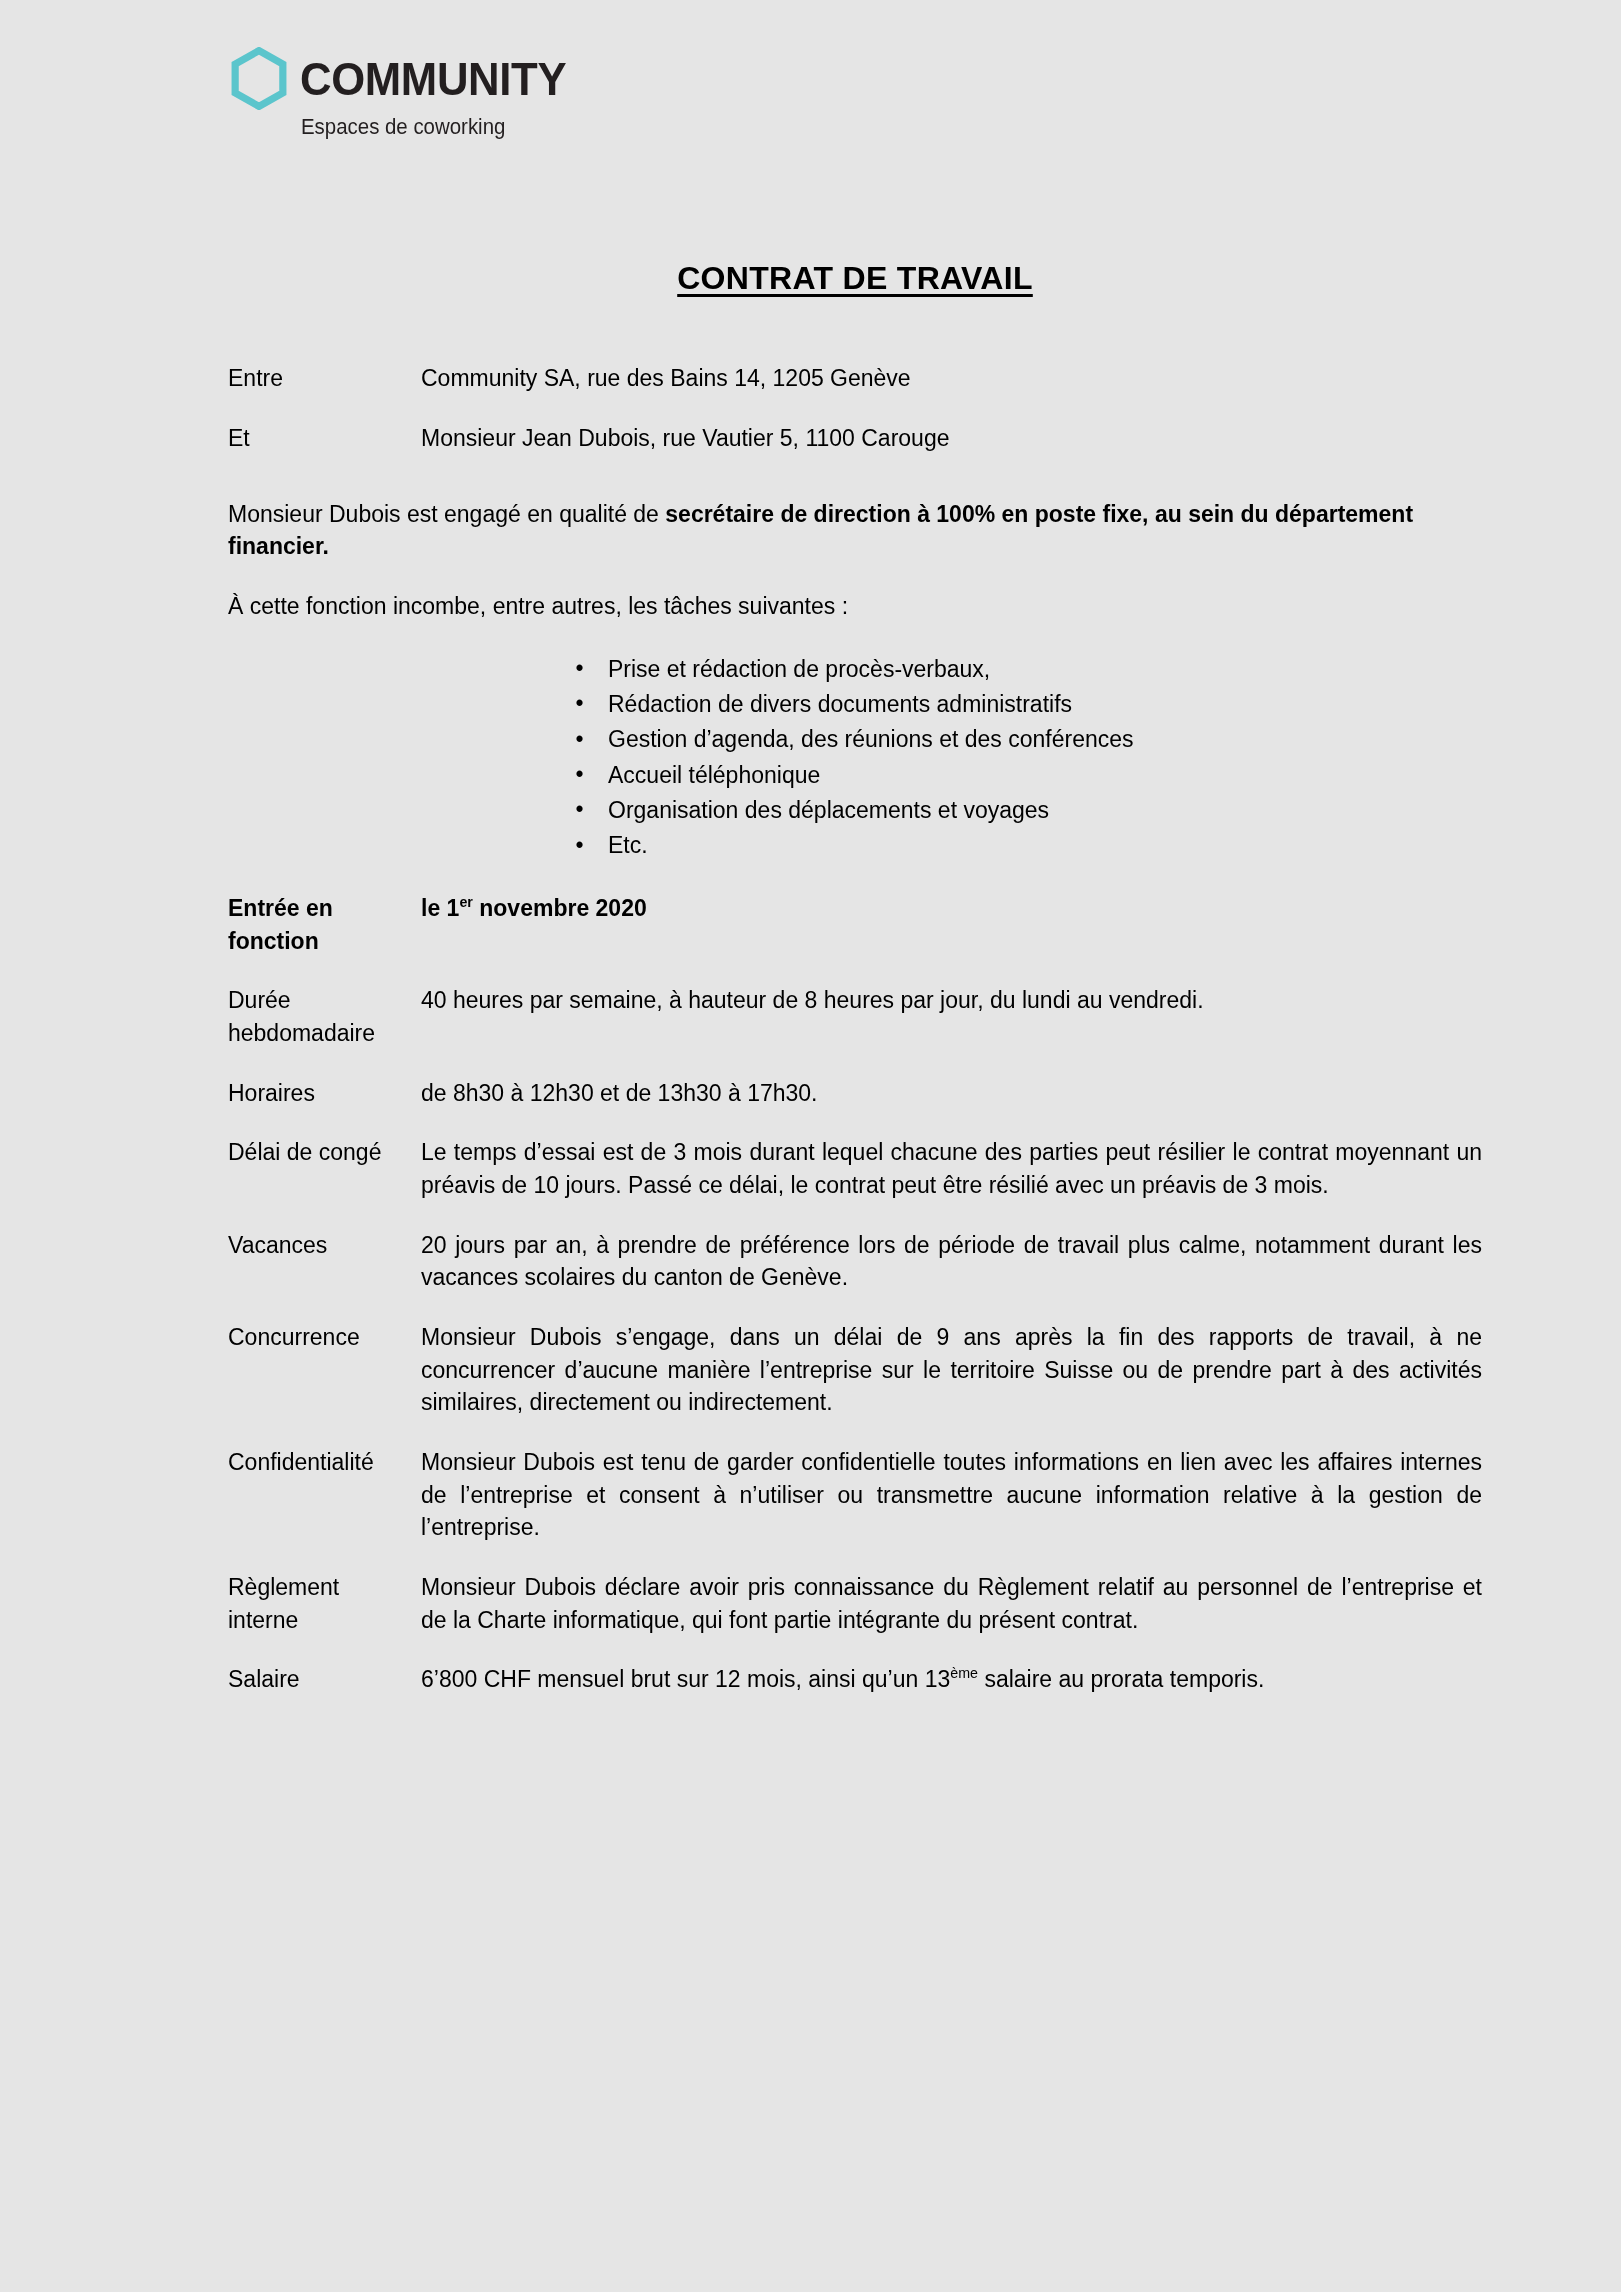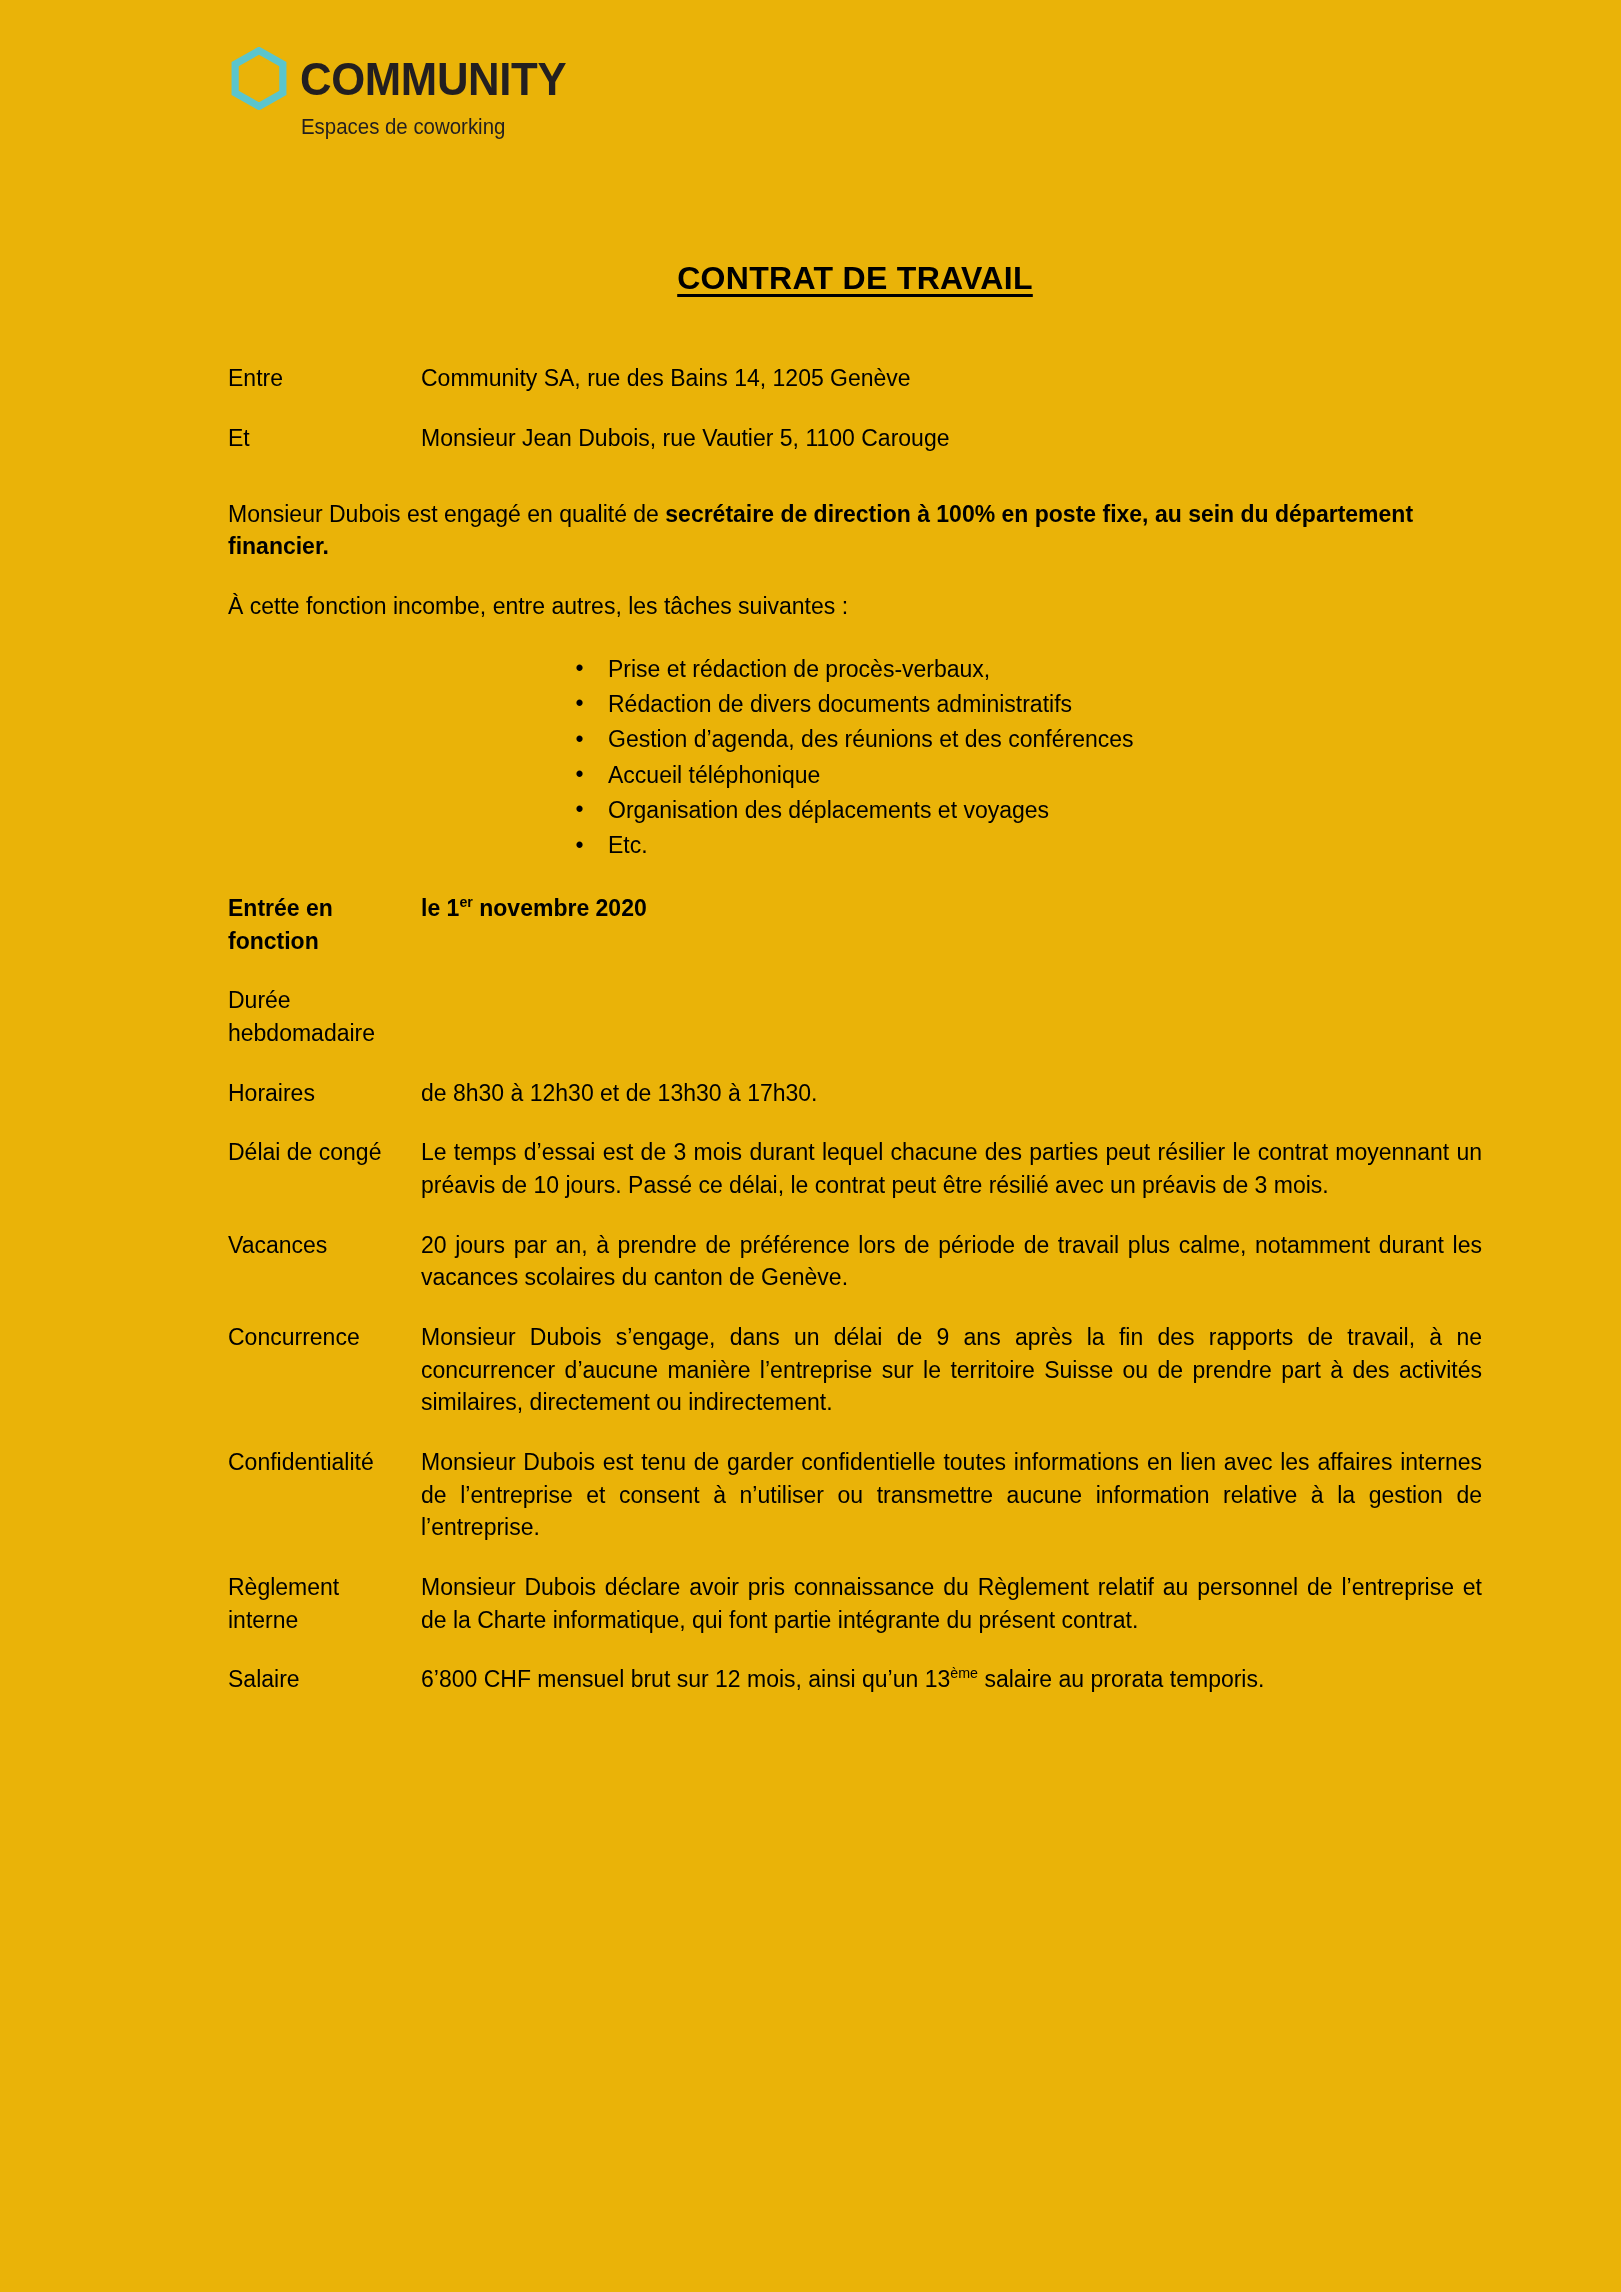--- a/index.html
+++ b/index.html
@@ -8,21 +8,21 @@
     background: #ffffff;
   }
   body {
     font-family: "Liberation Sans", sans-serif;
     color: #000000;
   }
   .page {
     position: relative;
     width: 1621px;
     height: 2293px;
-    background: #eab308;
+    background: #e5e5e5;
     box-sizing: border-box;
     overflow: hidden;
   }
 
   
   .logo-block {
     position: absolute;
     left: 231px;
     top: 47px;
     display: flex;
@@ -188,20 +188,21 @@
       <li>Etc.</li>
     </ul>
 
     <div class="row bold">
       <div class="row-label">Entrée en fonction</div>
       <div class="row-value"><span>le 1</span><sup>er</sup><span> novembre 2020</span></div>
     </div>
 
     <div class="row">
       <div class="row-label">Durée hebdomadaire</div>
+      <div class="row-value">40 heures par semaine, à hauteur de 8 heures par jour, du lundi au vendredi.</div>
     </div>
 
     <div class="row">
       <div class="row-label">Horaires</div>
       <div class="row-value">de 8h30 à 12h30 et de 13h30 à 17h30.</div>
     </div>
 
     <div class="row">
       <div class="row-label">Délai de congé</div>
       <div class="row-value justify">Le temps d’essai est de 3 mois durant lequel chacune des parties peut résilier le contrat moyennant un préavis de 10 jours. Passé ce délai, le contrat peut être résilié avec un préavis de 3 mois.</div>

